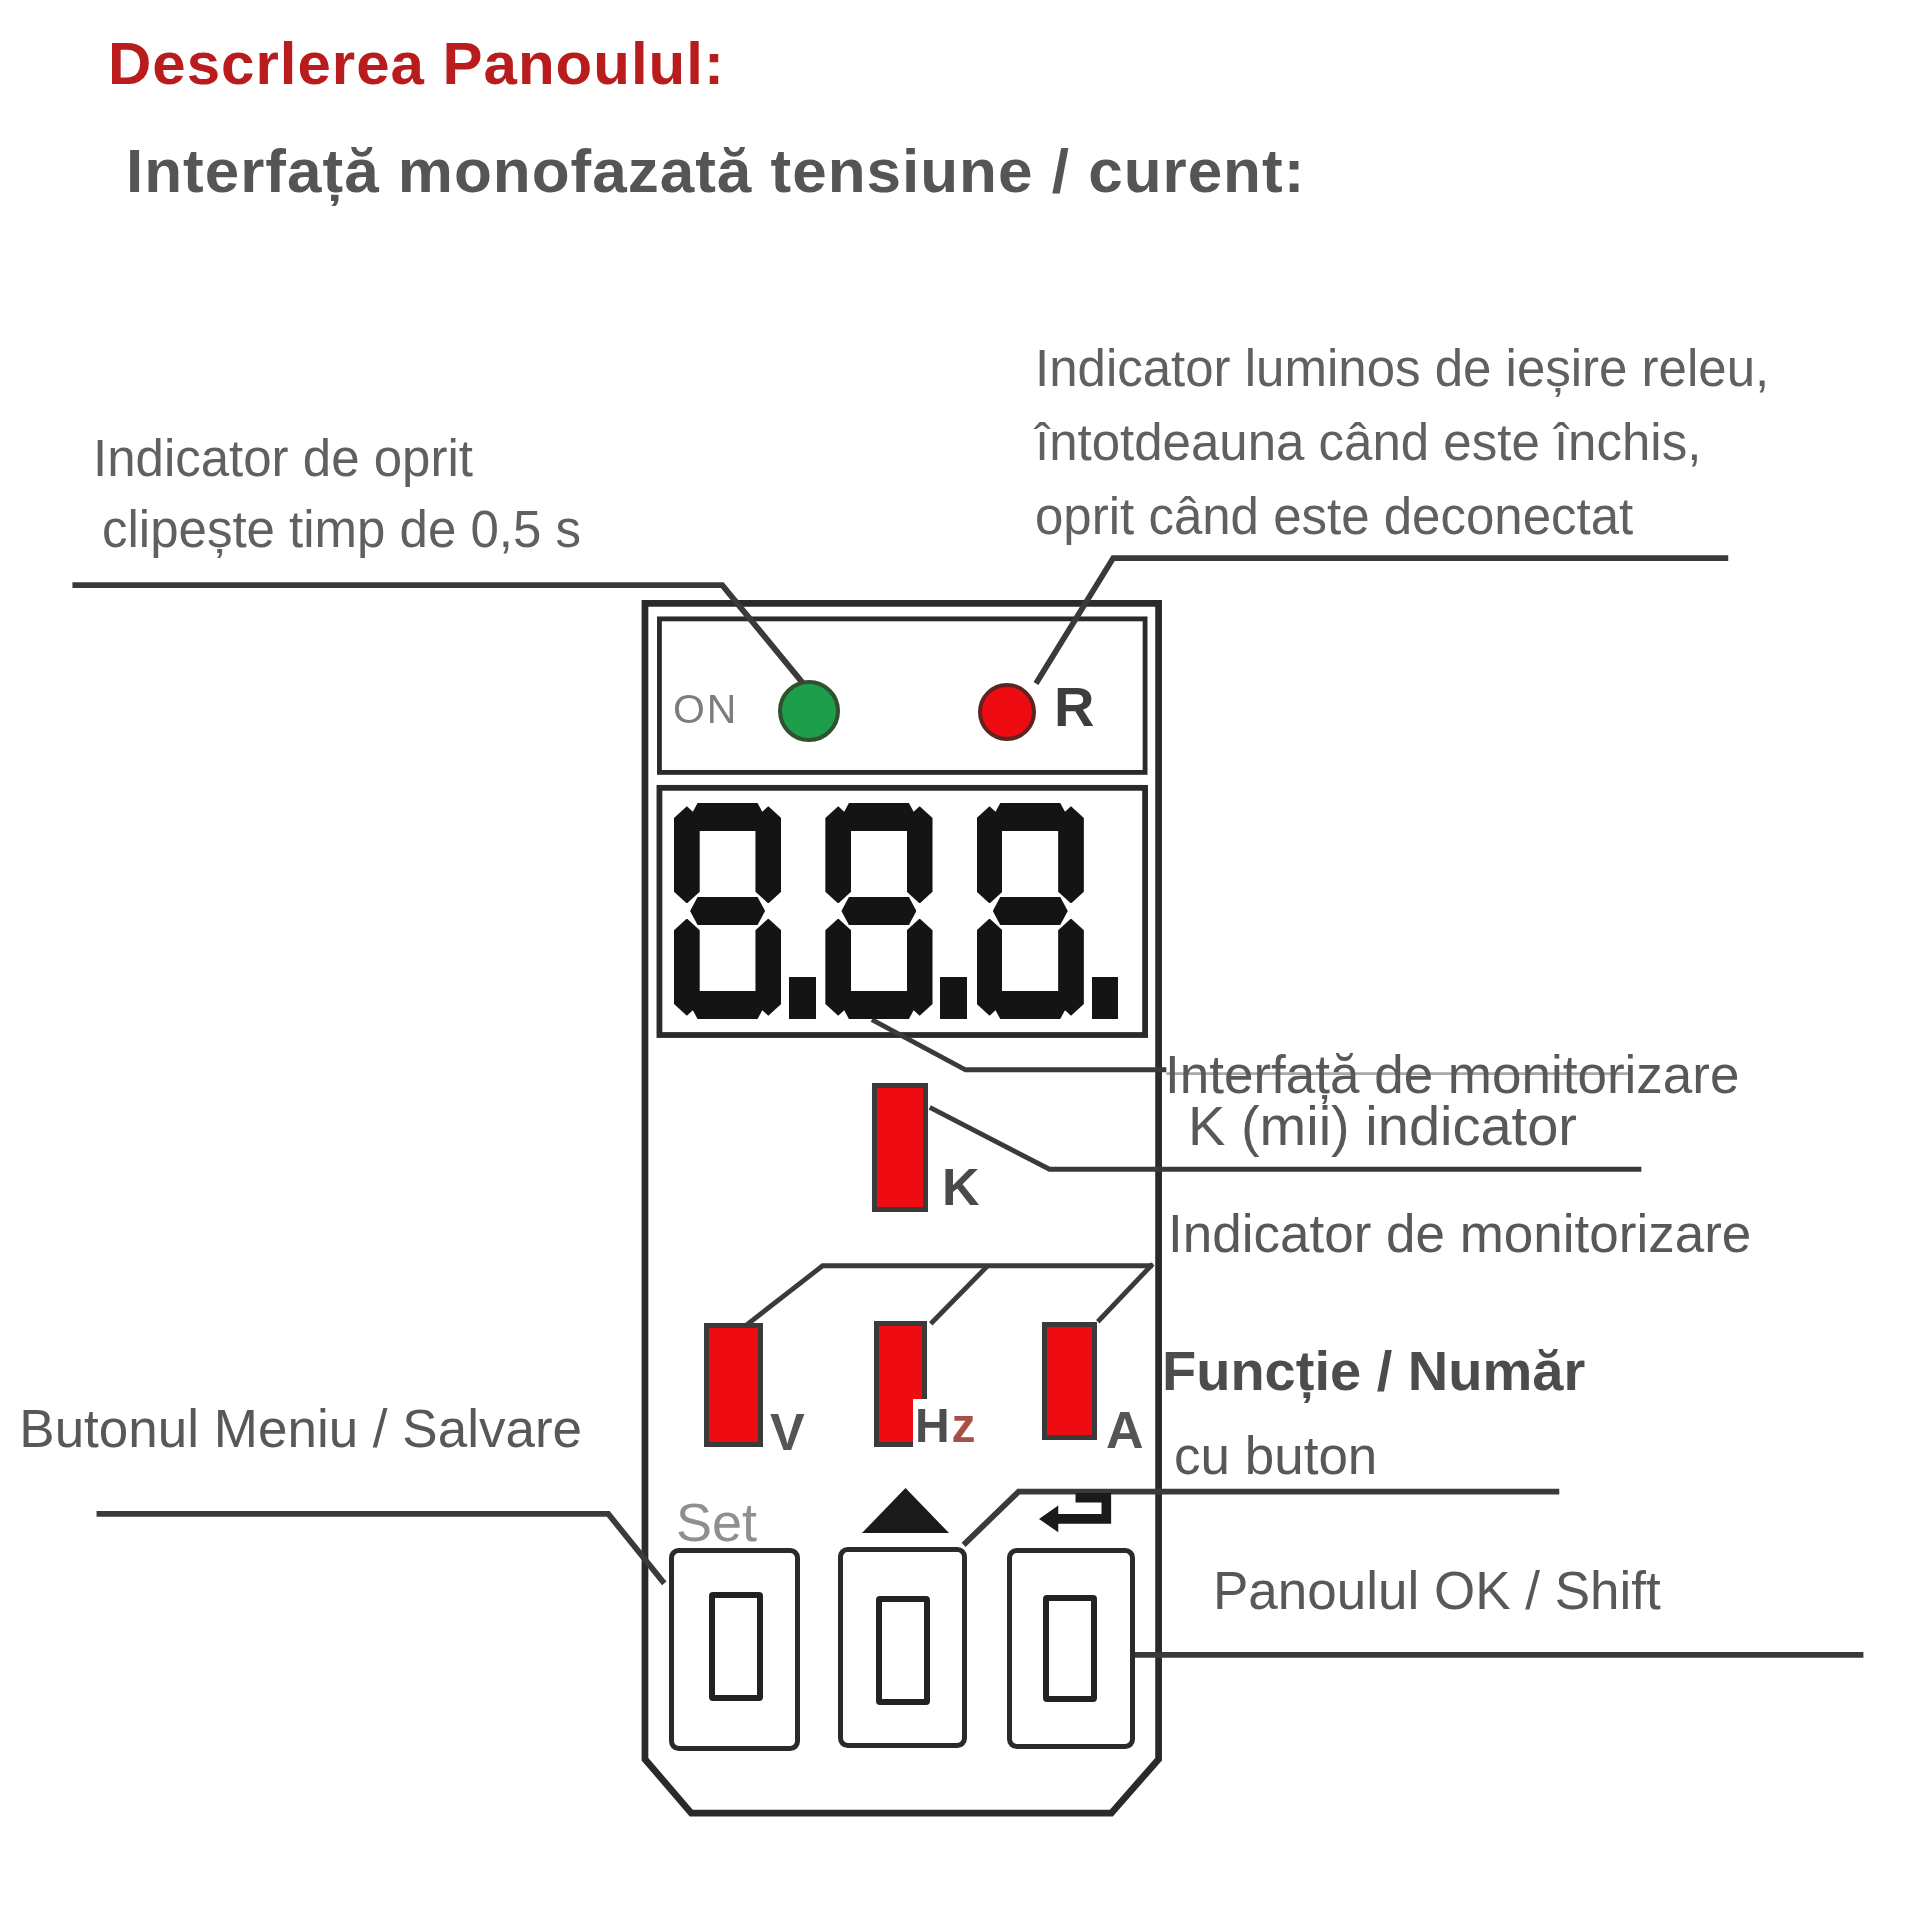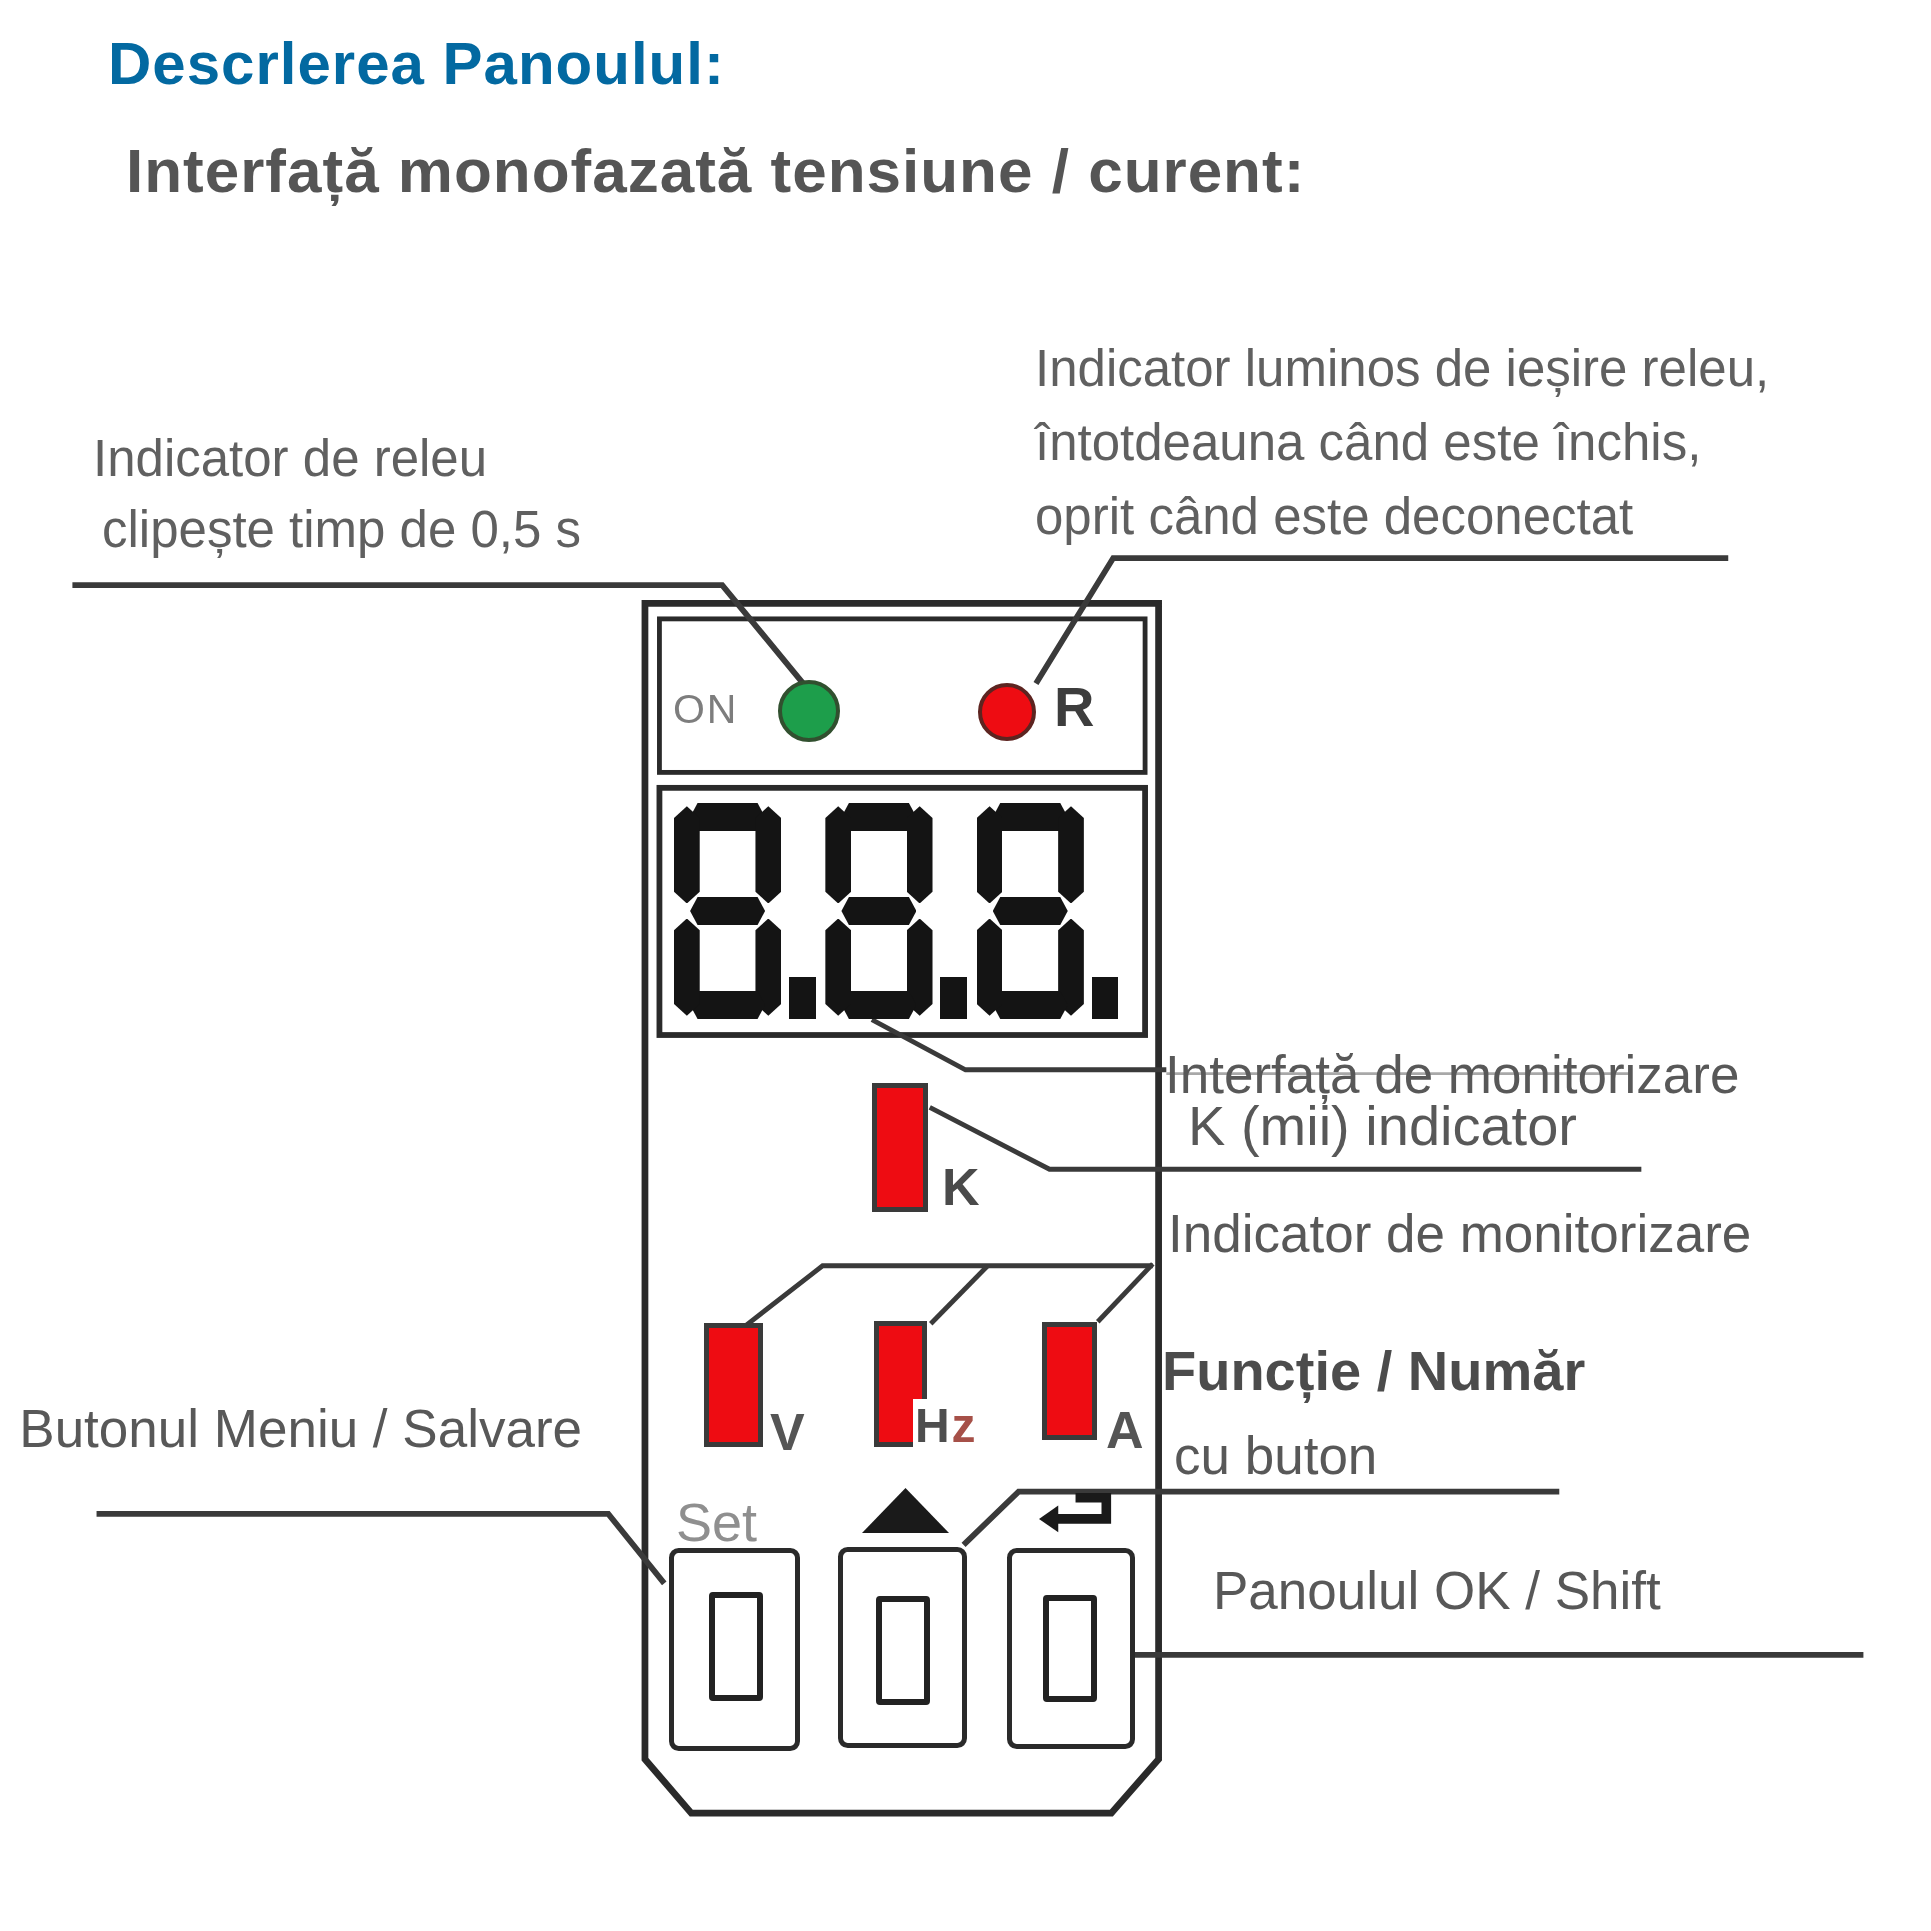--- a/index.html
+++ b/index.html
@@ -1,19 +1,19 @@
 <!DOCTYPE html>
 <html style="--led-on: #1d9e4b; --led-relay: #ee0c12; --indicator-red: #ee0c12; --seg-color: #141414;"><head>
 <meta charset="utf-8">
 <style>
   html,body{margin:0;padding:0;background:#ffffff;}
   body{width:1931px;height:1931px;position:relative;font-family:"Liberation Sans",sans-serif;}
   .abs{position:absolute;z-index:2;}
   #lines{position:absolute;left:0;top:0;z-index:1;}
-  .page-title{left:108px;top:29px;font-size:60px;font-weight:700;color:#0369a1;letter-spacing:1px;}
+  .page-title{left:108px;top:29px;font-size:60px;font-weight:700;color:#b91c1c;letter-spacing:1px;}
   .page-subtitle{left:126px;top:135px;font-size:62px;font-weight:700;color:#555;letter-spacing:1px;}
   .note{color:#606060;font-size:51px;font-weight:400;}
   .power-note-1{left:93px;top:429px;}
   .power-note-2{left:102px;top:500px;}
   .relay-note{left:1035px;top:332px;line-height:74px;}
   .lbl{color:#585858;font-size:53px;}
   .lbl-monitor-if{left:1165px;top:996px;margin-top:48px;}
   .lbl-kmii{left:1188px;top:1093px;font-size:56px;}
   .lbl-monitor-ind{left:1168px;top:1203px;}
   .lbl-func{left:1162px;top:1338px;font-size:56px;font-weight:700;color:#4c4c4c;text-align:center;}
@@ -80,21 +80,21 @@
   <line x1="964" y1="1371" x2="1023" y2="1311" stroke="#3a3a3a" stroke-width="5"></line>
   <line x1="1137" y1="1369" x2="1194" y2="1309" stroke="#3a3a3a" stroke-width="5"></line>
   <polyline points="998,1600 1055,1545 1615,1545" fill="none" stroke="#3a3a3a" stroke-width="6"></polyline>
   <polyline points="100,1568 630,1568 688,1640" fill="none" stroke="#3a3a3a" stroke-width="6"></polyline>
   <line x1="1175" y1="1714" x2="1930" y2="1714" stroke="#3a3a3a" stroke-width="6"></line>
 </svg>
 
 <div class="abs page-title">Descrlerea Panoulul:</div>
 <div class="abs page-subtitle">Interfață monofazată tensiune / curent:</div>
 
-<div class="abs note power-note-1">Indicator de releu</div>
+<div class="abs note power-note-1">Indicator de oprit</div>
 <div class="abs note power-note-2">clipește timp de 0,5 s</div>
 
 <div class="abs note relay-note">
   <div>Indicator luminos de ieșire releu,</div>
   <div>întotdeauna când este închis,</div>
   <div>oprit când este deconectat</div>
 </div>
 
 <div class="abs lbl lbl-monitor-if">Interfață de monitorizare</div>
 <div class="abs lbl lbl-kmii">K (mii) indicator</div>

